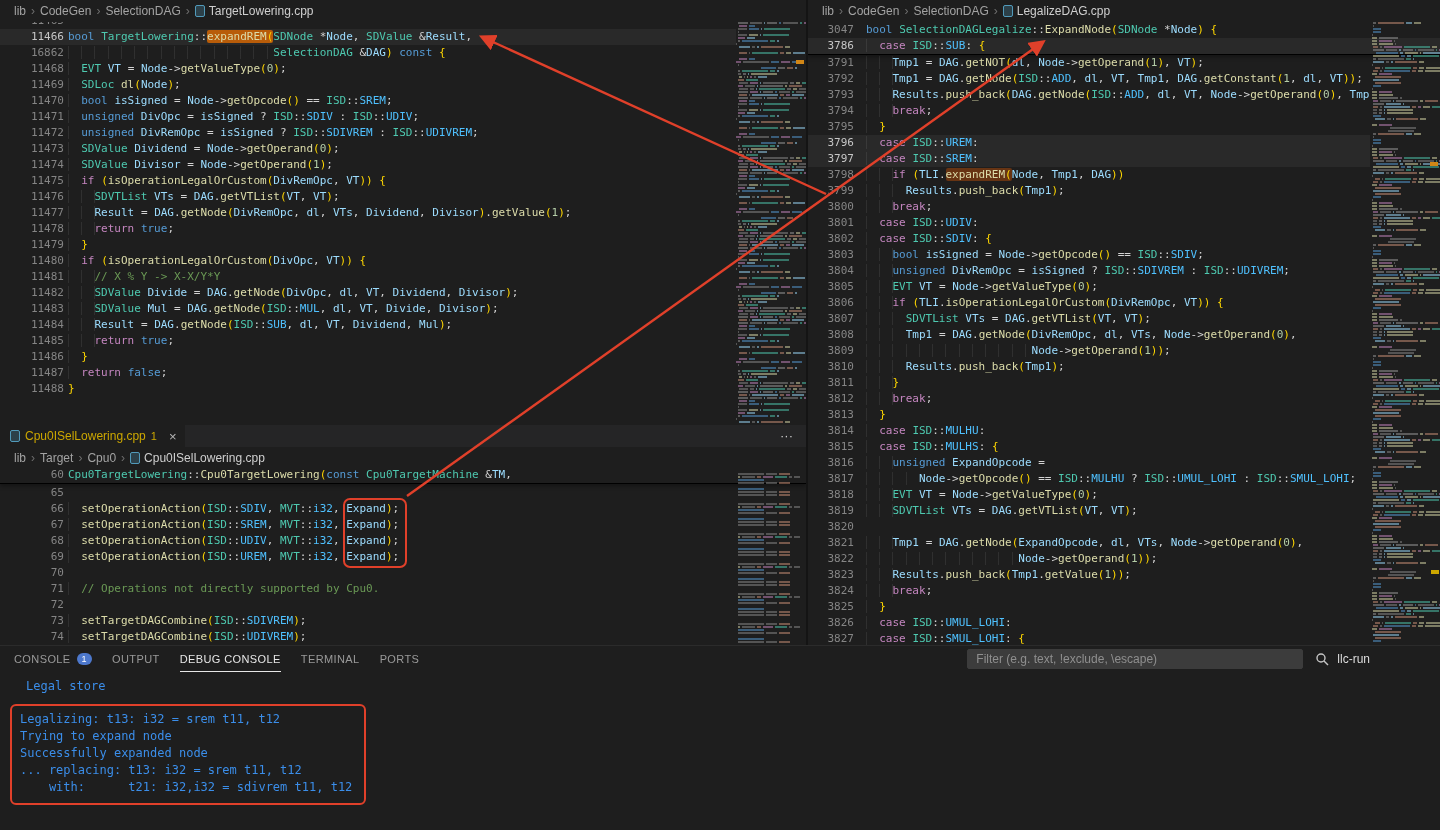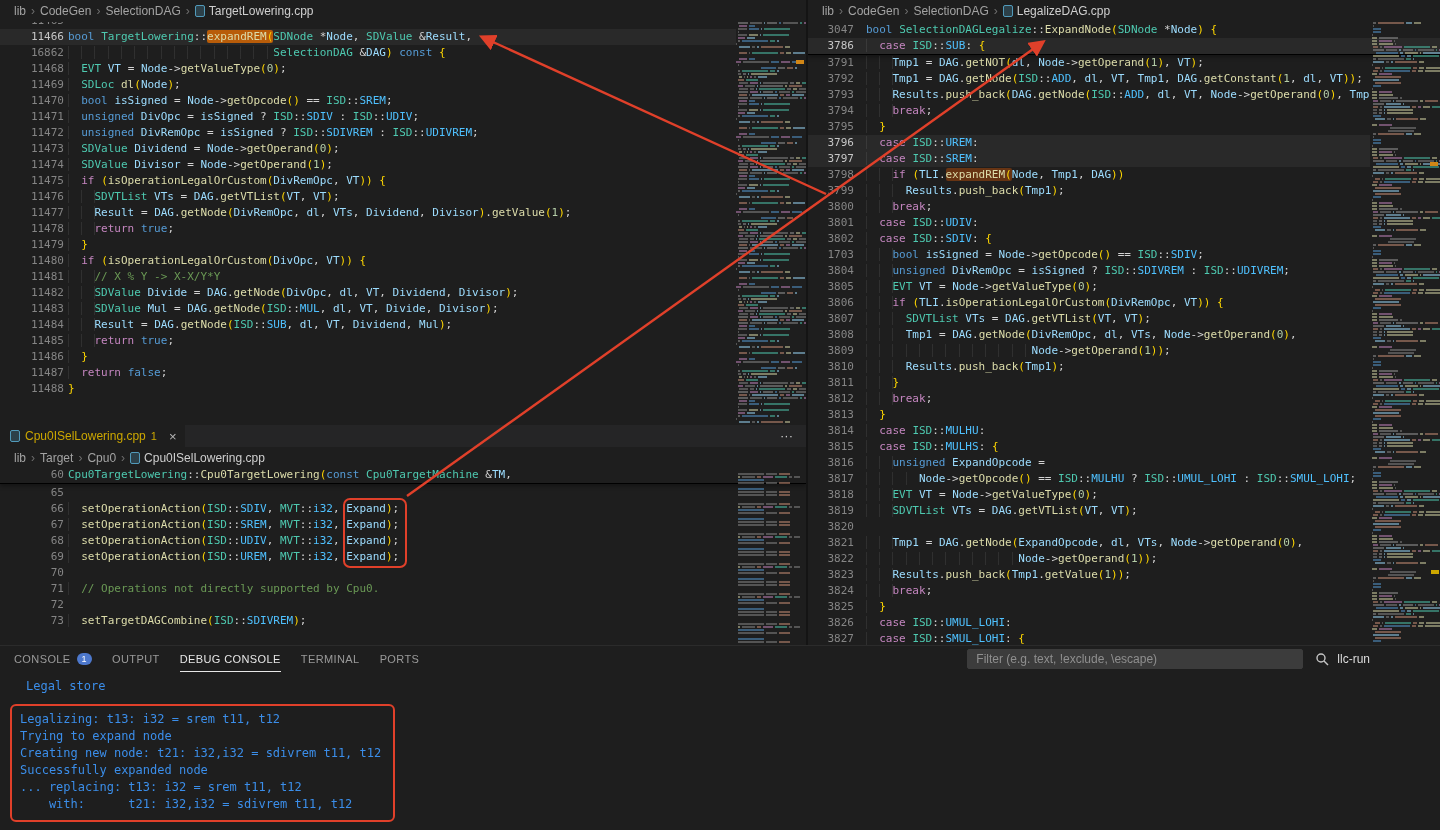--- a/index.html
+++ b/index.html
@@ -402,20 +402,24 @@
               <span class="lc"><span class="ind">  </span><span class="tk-cmt">// Operations not directly supported by Cpu0.</span></span>
             </div>
             <div class="row">
               <span class="ln">72</span>
               <span class="lc"></span>
             </div>
             <div class="row">
               <span class="ln">73</span>
               <span class="lc"><span class="ind">  </span><span class="tk-fn">setTargetDAGCombine</span><span class="tk-brk">(</span><span class="tk-typ">ISD</span><span class="tk-op">::</span><span class="tk-enm">SDIVREM</span><span class="tk-brk">)</span><span class="tk-op">;</span></span>
             </div>
+            <div class="row">
+              <span class="ln">74</span>
+              <span class="lc"><span class="ind">  </span><span class="tk-fn">setTargetDAGCombine</span><span class="tk-brk">(</span><span class="tk-typ">ISD</span><span class="tk-op">::</span><span class="tk-enm">UDIVREM</span><span class="tk-brk">)</span><span class="tk-op">;</span></span>
+            </div>
           </div>
       </div>
       <div class="minimap" id="mm-lb">
           <div class="mm-row"></div>
           <div class="mm-row"></div>
           <div class="mm-row" style="padding-left:1.6px"><i style="width:26px;background:#8a8a8a"></i><i style="width:11.700000000000001px;background:#8a8a8a"></i><i style="width:10.4px;background:#ce9178"></i></div>
           <div class="mm-row" style="padding-left:1.6px"><i style="width:2.6px;background:#dcdcaa"></i><i style="width:13px;background:#8a8a8a"></i><i style="width:3.9000000000000004px;background:#ce9178"></i><i style="width:10.4px;background:#c586c0"></i><i style="width:11.700000000000001px;background:#4ec9b0"></i><i style="width:2.6px;background:#8a8a8a"></i><i style="width:6.5px;background:#8a8a8a"></i></div>
           <div class="mm-row" style="padding-left:1.6px"><i style="width:26px;background:#569cd6"></i></div>
           <div class="mm-row" style="padding-left:1.6px"><i style="width:26px;background:#8a8a8a"></i><i style="width:11.700000000000001px;background:#8a8a8a"></i><i style="width:10.4px;background:#ce9178"></i></div>
           <div class="mm-row"></div>
@@ -541,21 +545,21 @@
             </div>
             <div class="row">
               <span class="ln">3801</span>
               <span class="lc"><span class="ind">  </span><span class="tk-ctrl">case</span> <span class="tk-typ">ISD</span><span class="tk-op">::</span><span class="tk-enm">UDIV</span><span class="tk-op">:</span></span>
             </div>
             <div class="row">
               <span class="ln">3802</span>
               <span class="lc"><span class="ind">  </span><span class="tk-ctrl">case</span> <span class="tk-typ">ISD</span><span class="tk-op">::</span><span class="tk-enm">SDIV</span><span class="tk-op">:</span> <span class="tk-brk">{</span></span>
             </div>
             <div class="row">
-              <span class="ln">1703</span>
+              <span class="ln">3803</span>
               <span class="lc"><span class="ind">    </span><span class="tk-kw">bool</span> <span class="tk-vr">isSigned</span> <span class="tk-op">=</span> <span class="tk-vr">Node</span><span class="tk-op">-&gt;</span><span class="tk-fn">getOpcode</span><span class="tk-brk">(</span><span class="tk-brk">)</span> <span class="tk-op">==</span> <span class="tk-typ">ISD</span><span class="tk-op">::</span><span class="tk-enm">SDIV</span><span class="tk-op">;</span></span>
             </div>
             <div class="row">
               <span class="ln">3804</span>
               <span class="lc"><span class="ind">    </span><span class="tk-kw">unsigned</span> <span class="tk-vr">DivRemOpc</span> <span class="tk-op">=</span> <span class="tk-vr">isSigned</span> <span class="tk-op">?</span> <span class="tk-typ">ISD</span><span class="tk-op">::</span><span class="tk-enm">SDIVREM</span> <span class="tk-op">:</span> <span class="tk-typ">ISD</span><span class="tk-op">::</span><span class="tk-enm">UDIVREM</span><span class="tk-op">;</span></span>
             </div>
             <div class="row">
               <span class="ln">3805</span>
               <span class="lc"><span class="ind">    </span><span class="tk-typ">EVT</span> <span class="tk-vr">VT</span> <span class="tk-op">=</span> <span class="tk-vr">Node</span><span class="tk-op">-&gt;</span><span class="tk-fn">getValueType</span><span class="tk-brk">(</span><span class="tk-num">0</span><span class="tk-brk">)</span><span class="tk-op">;</span></span>
             </div>
@@ -892,21 +896,20 @@
         <line x1="9" y1="9" x2="13" y2="13" stroke="#c5c5c5" stroke-width="1.4"></line>
       </svg>
     </span>
     <span class="session">llc-run</span>
   </div>
   <div class="console">
     <div class="console-intro">Legal store</div>
     <div class="console-box" id="console-box">
         <div class="cline">Legalizing: t13: i32 = srem t11, t12</div>
         <div class="cline">Trying to expand node</div>
-        <div class="cline">Creating new node: t21: i32,i32 = sdivrem t11, t12</div>
         <div class="cline">Successfully expanded node</div>
         <div class="cline">... replacing: t13: i32 = srem t11, t12</div>
         <div class="cline">    with:      t21: i32,i32 = sdivrem t11, t12</div>
       </div>
   </div>
 </div>
 
 <div class="ann-box expand-box"></div>
 
 <svg class="ann-svg">

